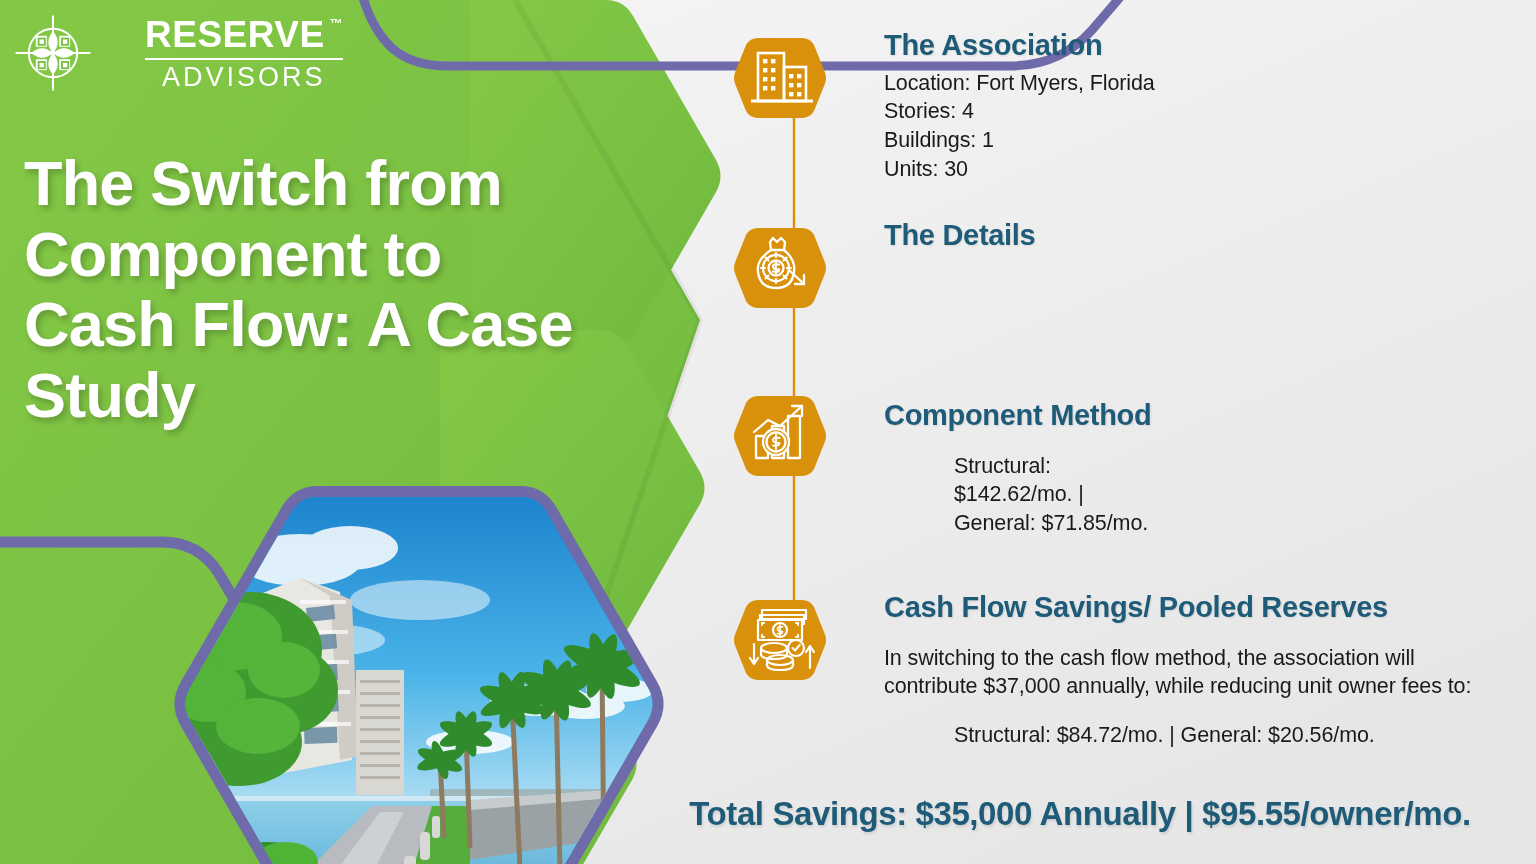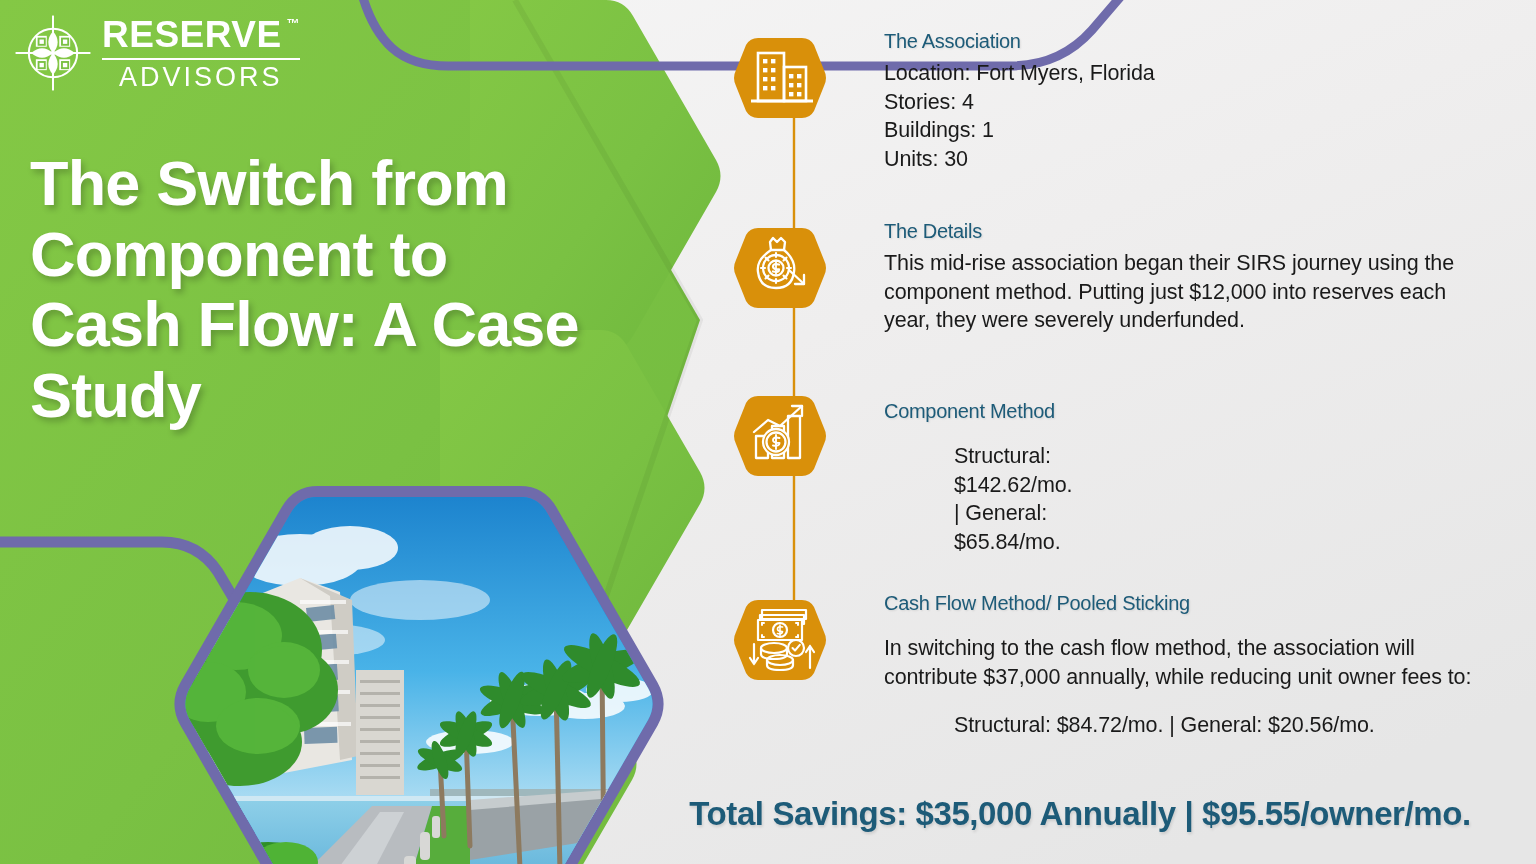--- a/index.html
+++ b/index.html
@@ -18,21 +18,21 @@
   
   #bg-art { position: absolute; inset: 0; width: 1536px; height: 864px; }
 
   
   .logo-wrap {
     position: absolute; left: 14px; top: 14px;
     display: flex; align-items: center; gap: 10px;
     z-index: 6;
   }
   .logo-mark { width: 78px; height: 78px; flex: none; }
-  .logo-type { display: block; }
+  .logo-type { display: block; margin-left: 43px; }
   .logo-word {
     position: relative;
     color: #ffffff;
     font-weight: 700;
     font-size: 37px;
     letter-spacing: 0.5px;
     line-height: 1;
     padding-right: 18px;
   }
   .logo-tm {
@@ -40,21 +40,21 @@
     font-size: 13px; font-weight: 700; letter-spacing: 0;
   }
   .logo-rule { height: 2px; background: #ffffff; margin: 5px 0 4px 0; width: 100%; }
   .logo-sub {
     color: #ffffff; font-size: 27px; font-weight: 400;
     letter-spacing: 3.0px; line-height: 1; text-align: center;
   }
 
   
   .headline {
-    position: absolute; left: 30px; top: 148px;
+    position: absolute; left: 24px; top: 148px;
     width: 560px;
     color: #ffffff;
     font-size: 63px;
     font-weight: 700;
     line-height: 1.12;
     letter-spacing: -0.8px;
     text-shadow: 3px 4px 6px rgba(0,0,0,0.22);
     z-index: 6;
   }
 
@@ -64,22 +64,22 @@
   .step { position: absolute; display: block; }
   .hexbox {
     position: absolute;
     width: 92px; height: 96px;
   }
   .hexbox svg { display: block; width: 92px; height: 96px; }
 
   .step-body { position: absolute; left: 150px; }
   .step-title {
     color: #1d5b78;
-    font-weight: 400;
-    font-size: 20px;
+    font-weight: 700;
+    font-size: 29px;
     line-height: 1.1;
     letter-spacing: -0.3px;
     margin-bottom: 7px;
     text-shadow: 1px 1px 2px rgba(0,0,0,0.10);
     white-space: nowrap;
   }
   .step-text {
     color: #1a1a1a;
     font-size: 21.5px;
     line-height: 1.33;
@@ -407,21 +407,20 @@
             <circle cx="42" cy="48" r="7.5"></circle>
             <path d="M45 44.5 Q39 43 39 46.5 Q39 49.5 45 49.5 Q45 53 39 51.5"></path>
             <line x1="42" y1="41.5" x2="42" y2="54.5" stroke-width="1.8"></line>
             <path d="M55 50 L70 64"></path>
             <path d="M70 64 L70 55 M70 64 L61 64"></path>
           </g>
         </svg>
       </div>
       <div class="step-body" style="top:0;">
         <div class="step-title">The Details</div>
-        <div class="step-text" style="width:600px;">This mid-rise association began their SIRS journey using the component method. Putting just $12,000 into reserves each year, they were severely underfunded.</div>
       </div>
     </div>
 
     <div class="step" style="top:388px;left:0;">
       <div class="hexbox">
         <svg viewBox="0 0 92 96">
           <path d="M24 8 H68 Q76 8 80 15 L90 40 Q94 48 90 56 L80 81 Q76 88 68 88
                    H24 Q16 88 12 81 L2 56 Q-2 48 2 40 L12 15 Q16 8 24 8 Z" fill="#d9900a"></path>
           <g fill="none" stroke="#ffffff" stroke-width="2.3" stroke-linejoin="round" stroke-linecap="round">
             <rect x="22" y="48" width="12" height="22"></rect>
@@ -431,21 +430,21 @@
             <path d="M68 18 L58 18 M68 18 L68 28"></path>
             <circle cx="42" cy="54" r="13" fill="#d9900a"></circle>
             <circle cx="42" cy="54" r="9.5"></circle>
             <path d="M45.5 50 Q39 48.5 39 52 Q39 55 45.5 55 Q45.5 58.5 39 57.5" stroke-width="2"></path>
             <line x1="42" y1="47" x2="42" y2="61" stroke-width="1.9"></line>
           </g>
         </svg>
       </div>
       <div class="step-body" style="top:12px;">
         <div class="step-title">Component Method</div>
-        <div class="step-note">Structural: $142.62/mo. | General: $65.84/mo.</div>
+        <div class="step-note">Structural: $142.62/mo. | General: $71.85/mo.</div>
       </div>
     </div>
 
     <div class="step" style="top:592px;left:0;">
       <div class="hexbox">
         <svg viewBox="0 0 92 96">
           <path d="M24 8 H68 Q76 8 80 15 L90 40 Q94 48 90 56 L80 81 Q76 88 68 88
                    H24 Q16 88 12 81 L2 56 Q-2 48 2 40 L12 15 Q16 8 24 8 Z" fill="#d9900a"></path>
           <g fill="none" stroke="#ffffff" stroke-width="2.2" stroke-linejoin="round" stroke-linecap="round">
             <rect x="28" y="18" width="44" height="9"></rect>
@@ -463,21 +462,21 @@
             <ellipse cx="46" cy="68" rx="13" ry="5"></ellipse>
             <path d="M33 68 L33 73 Q33 78 46 78 Q59 78 59 73 L59 68"></path>
             <circle cx="62" cy="56" r="8"></circle>
             <path d="M58.5 56 L61 58.5 L65.8 52.8" stroke-width="2"></path>
             <path d="M20 52 L20 72 M20 72 L16 66 M20 72 L24 66"></path>
             <path d="M76 76 L76 54 M76 54 L72 60 M76 54 L80 60"></path>
           </g>
         </svg>
       </div>
       <div class="step-body" style="top:0;">
-        <div class="step-title">Cash Flow Method/ Pooled Sticking</div>
+        <div class="step-title">Cash Flow Savings/ Pooled Reserves</div>
         <div class="step-text" style="width:600px;margin-top:20px;">In switching to the cash flow method, the association will contribute $37,000 annually, while reducing unit owner fees to:</div>
         <div class="step-note">Structural: $84.72/mo. | General: $20.56/mo.</div>
       </div>
     </div>
   </div>
 
   <div class="footer">Total Savings: $35,000 Annually | $95.55/owner/mo.</div>
 
 </div>
 

